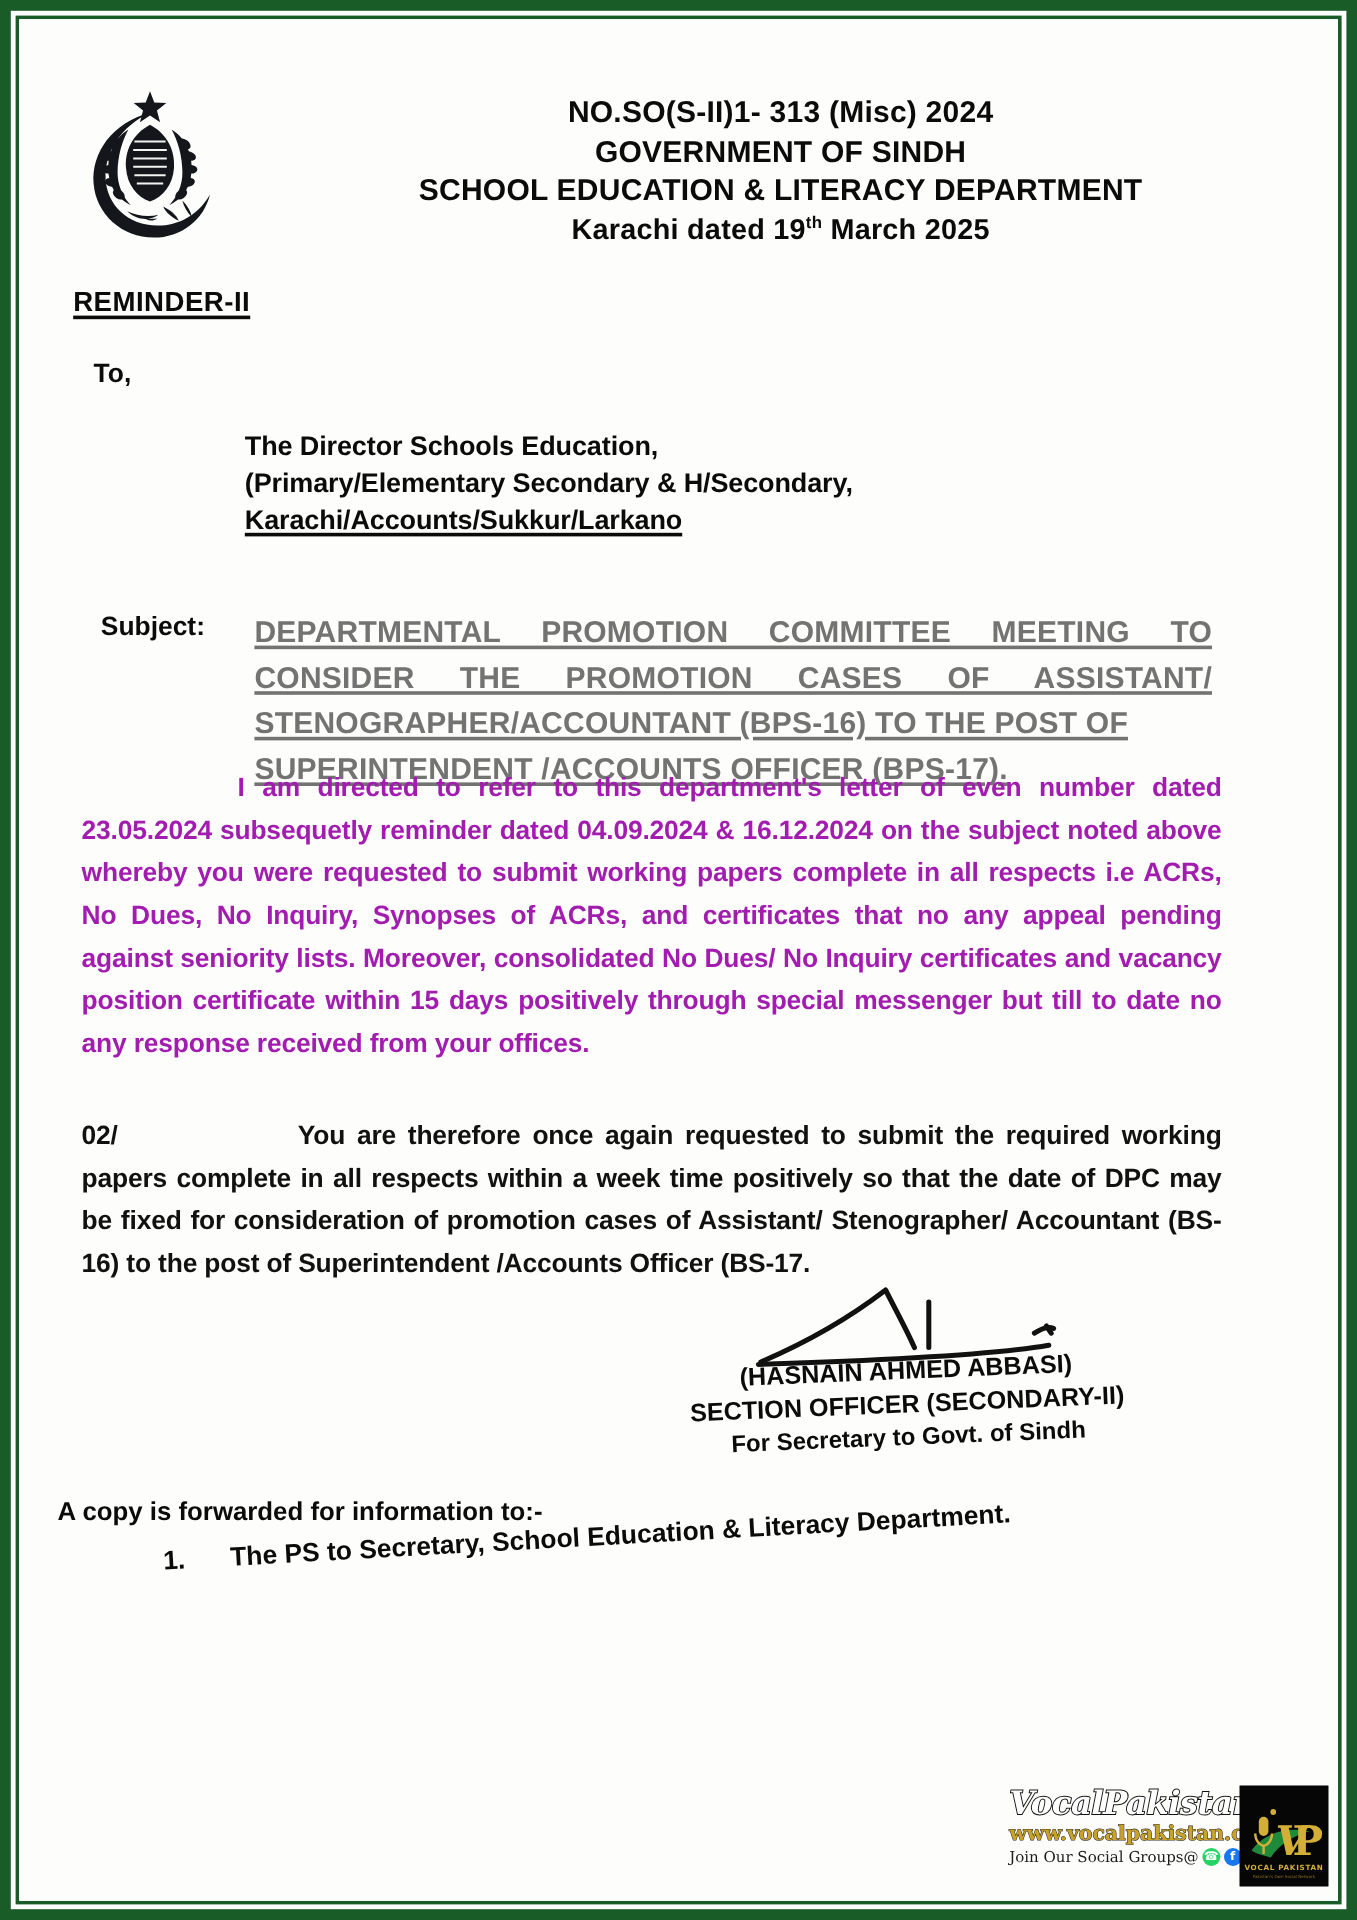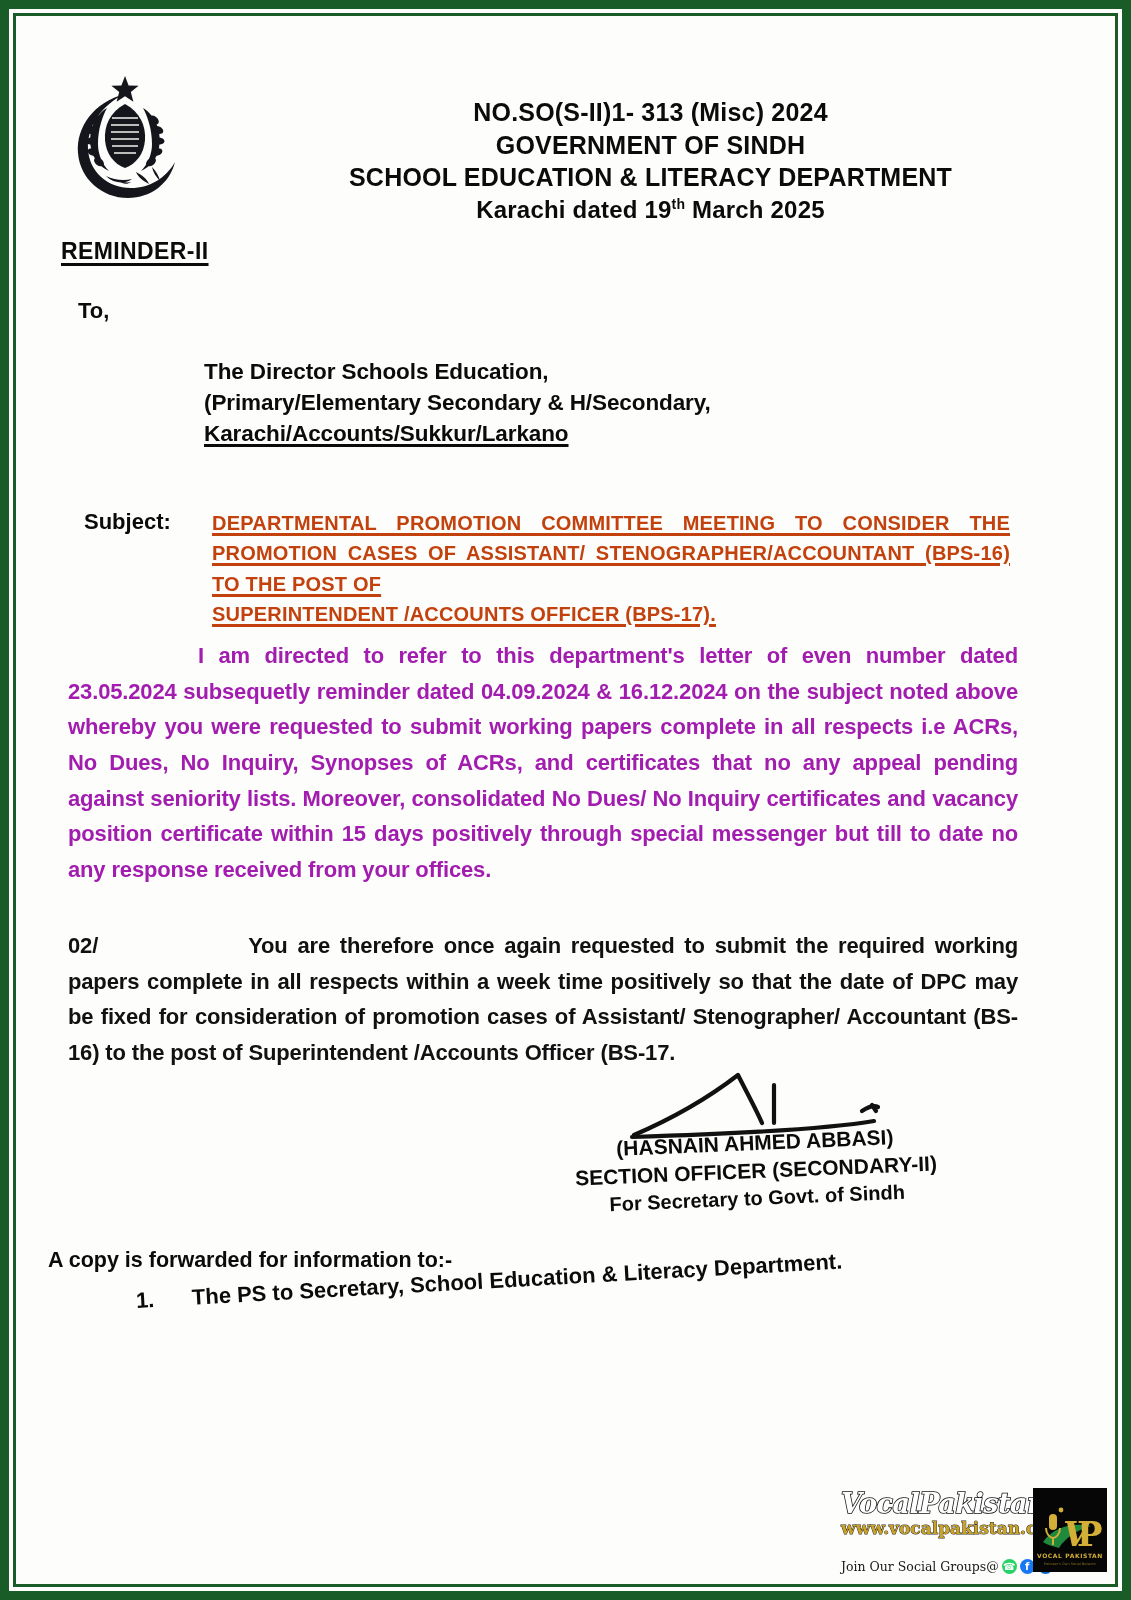--- a/index.html
+++ b/index.html
@@ -48,21 +48,21 @@
     top: 56px;
     width: 118px;
     height: 130px;
   }
   .emblem svg { width: 100%; height: 100%; display: block; }
 
   .header-text {
     position: absolute;
     left: 230px;
     right: 60px;
-    top: 80px;
+    top: 62px;
     text-align: center;
     color: #0b0b0b;
   }
   .header-text div {
     font-weight: bold;
     letter-spacing: 0.2px;
     line-height: 1.30;
   }
   .hdr-no      { font-size: 25px; }
   .hdr-govt    { font-size: 25px; }
@@ -117,23 +117,23 @@
     top: 493px;
     font-size: 22px;
     font-weight: bold;
     color: #0b0b0b;
   }
   .subject-body {
     position: absolute;
     left: 196px;
     top: 492px;
     width: 798px;
-    font-size: 20px;
-    font-weight: bold;
-    color: #c2410c;
+    font-size: 25px;
+    font-weight: bold;
+    color: #737373;
     text-align: justify;
     line-height: 1.52;
     letter-spacing: 0.2px;
   }
   .subject-body span {
     text-decoration: underline;
     text-underline-offset: 3px;
     text-decoration-thickness: 2.5px;
   }
   .subject-body .lastline { display: block; text-align: left; }
@@ -269,21 +269,21 @@
     color: #c9a227;
     -webkit-text-stroke: 0.9px #2a2a2a;
     paint-order: stroke fill;
     line-height: 1.15;
     margin-top: 1px;
   }
   .brand-join {
     font-family: "DejaVu Serif", serif;
     font-size: 12.5px;
     color: #1a1a1a;
-    margin-top: 20px;
+    margin-top: 1px;
     white-space: nowrap;
   }
   .brand-join .ico {
     display: inline-block;
     width: 15px; height: 15px;
     border-radius: 50%;
     vertical-align: -3px;
     margin-left: 3px;
     position: relative;
   }

